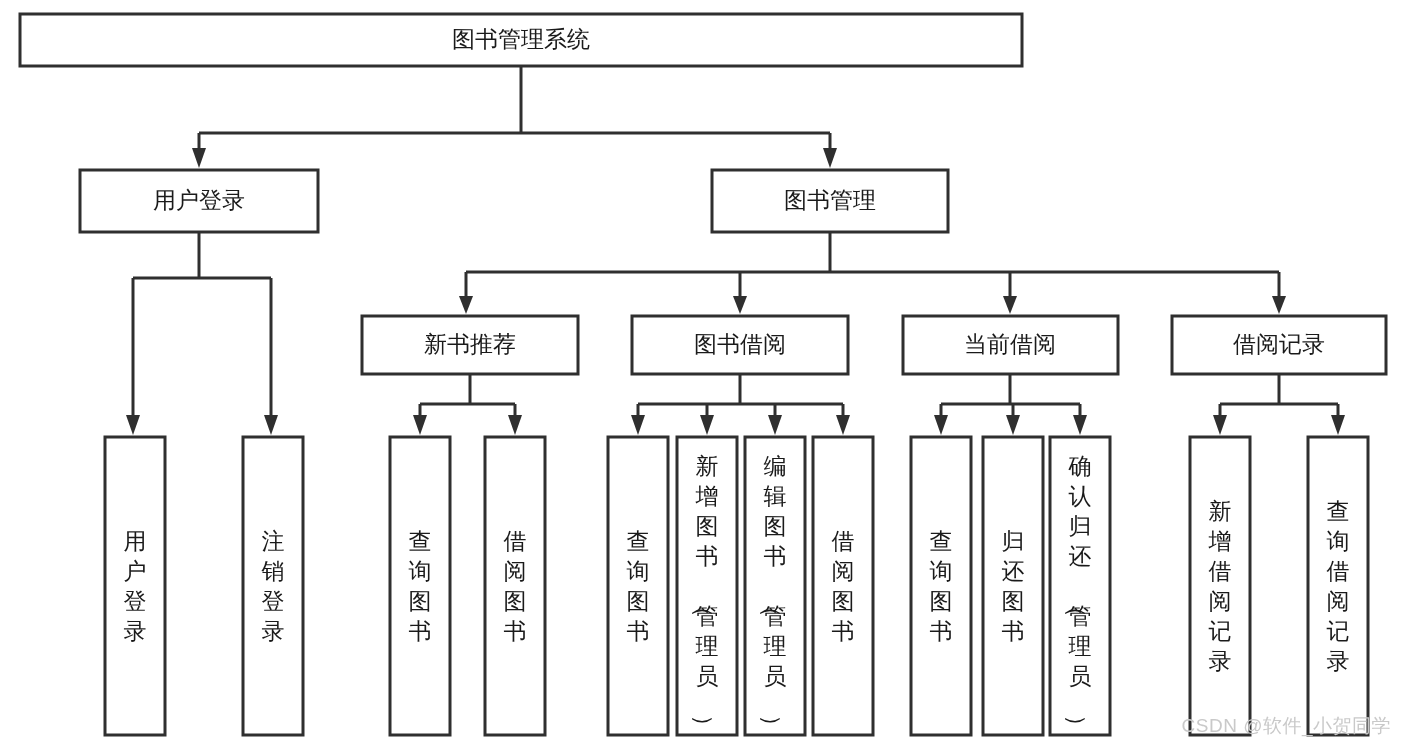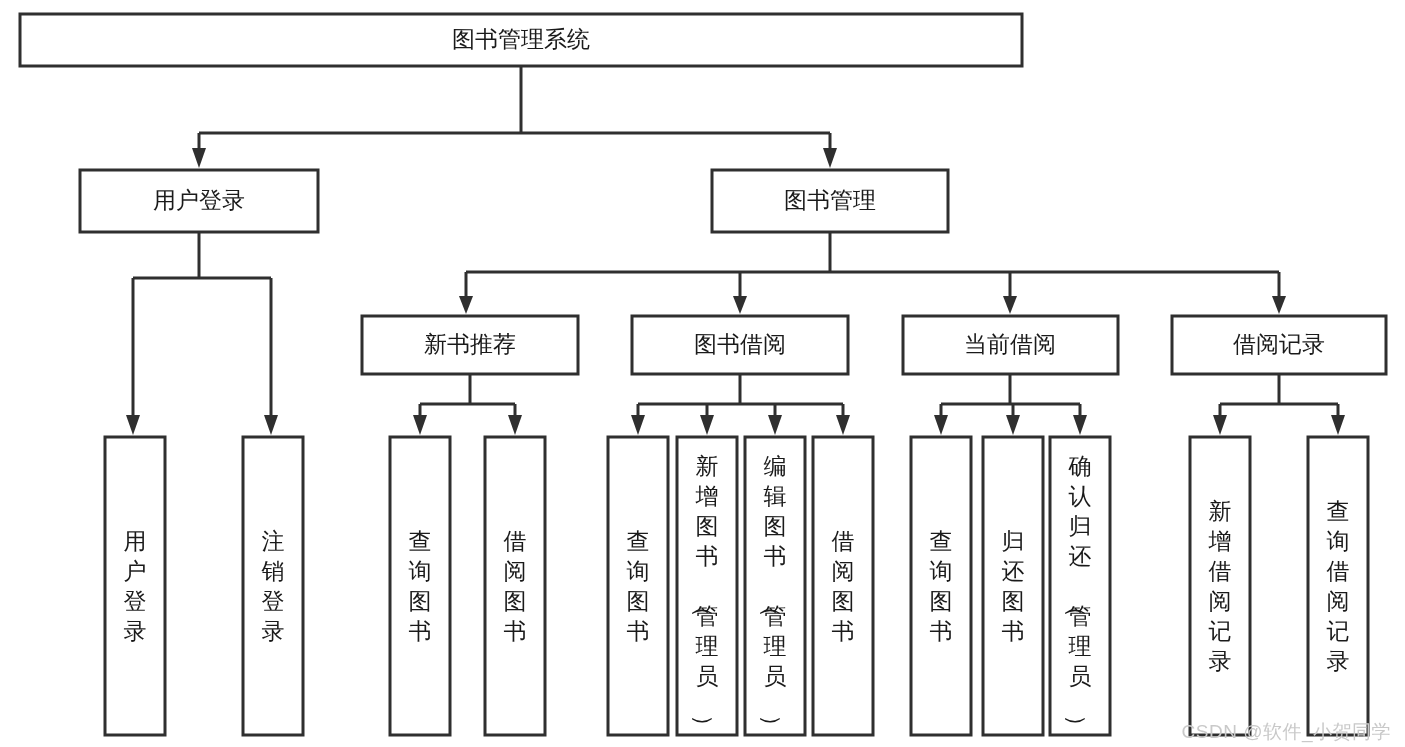--- a/index.html
+++ b/index.html
@@ -50,21 +50,21 @@
   }
   .node-label-v {
     font-family: "Liberation Sans", "DejaVu Sans", sans-serif;
     font-size: 23px;
     fill: #1a1a1a;
     text-anchor: middle;
   }
   .watermark {
     position: absolute;
     right: 8px;
-    bottom: 2px;
+    bottom: 8px;
     font-family: "Liberation Sans", "DejaVu Sans", sans-serif;
     font-size: 19px;
     color: #c9c9c9;
     white-space: nowrap;
     letter-spacing: 0.5px;
     user-select: none;
   }
 </style>
 </head>
 <body>

